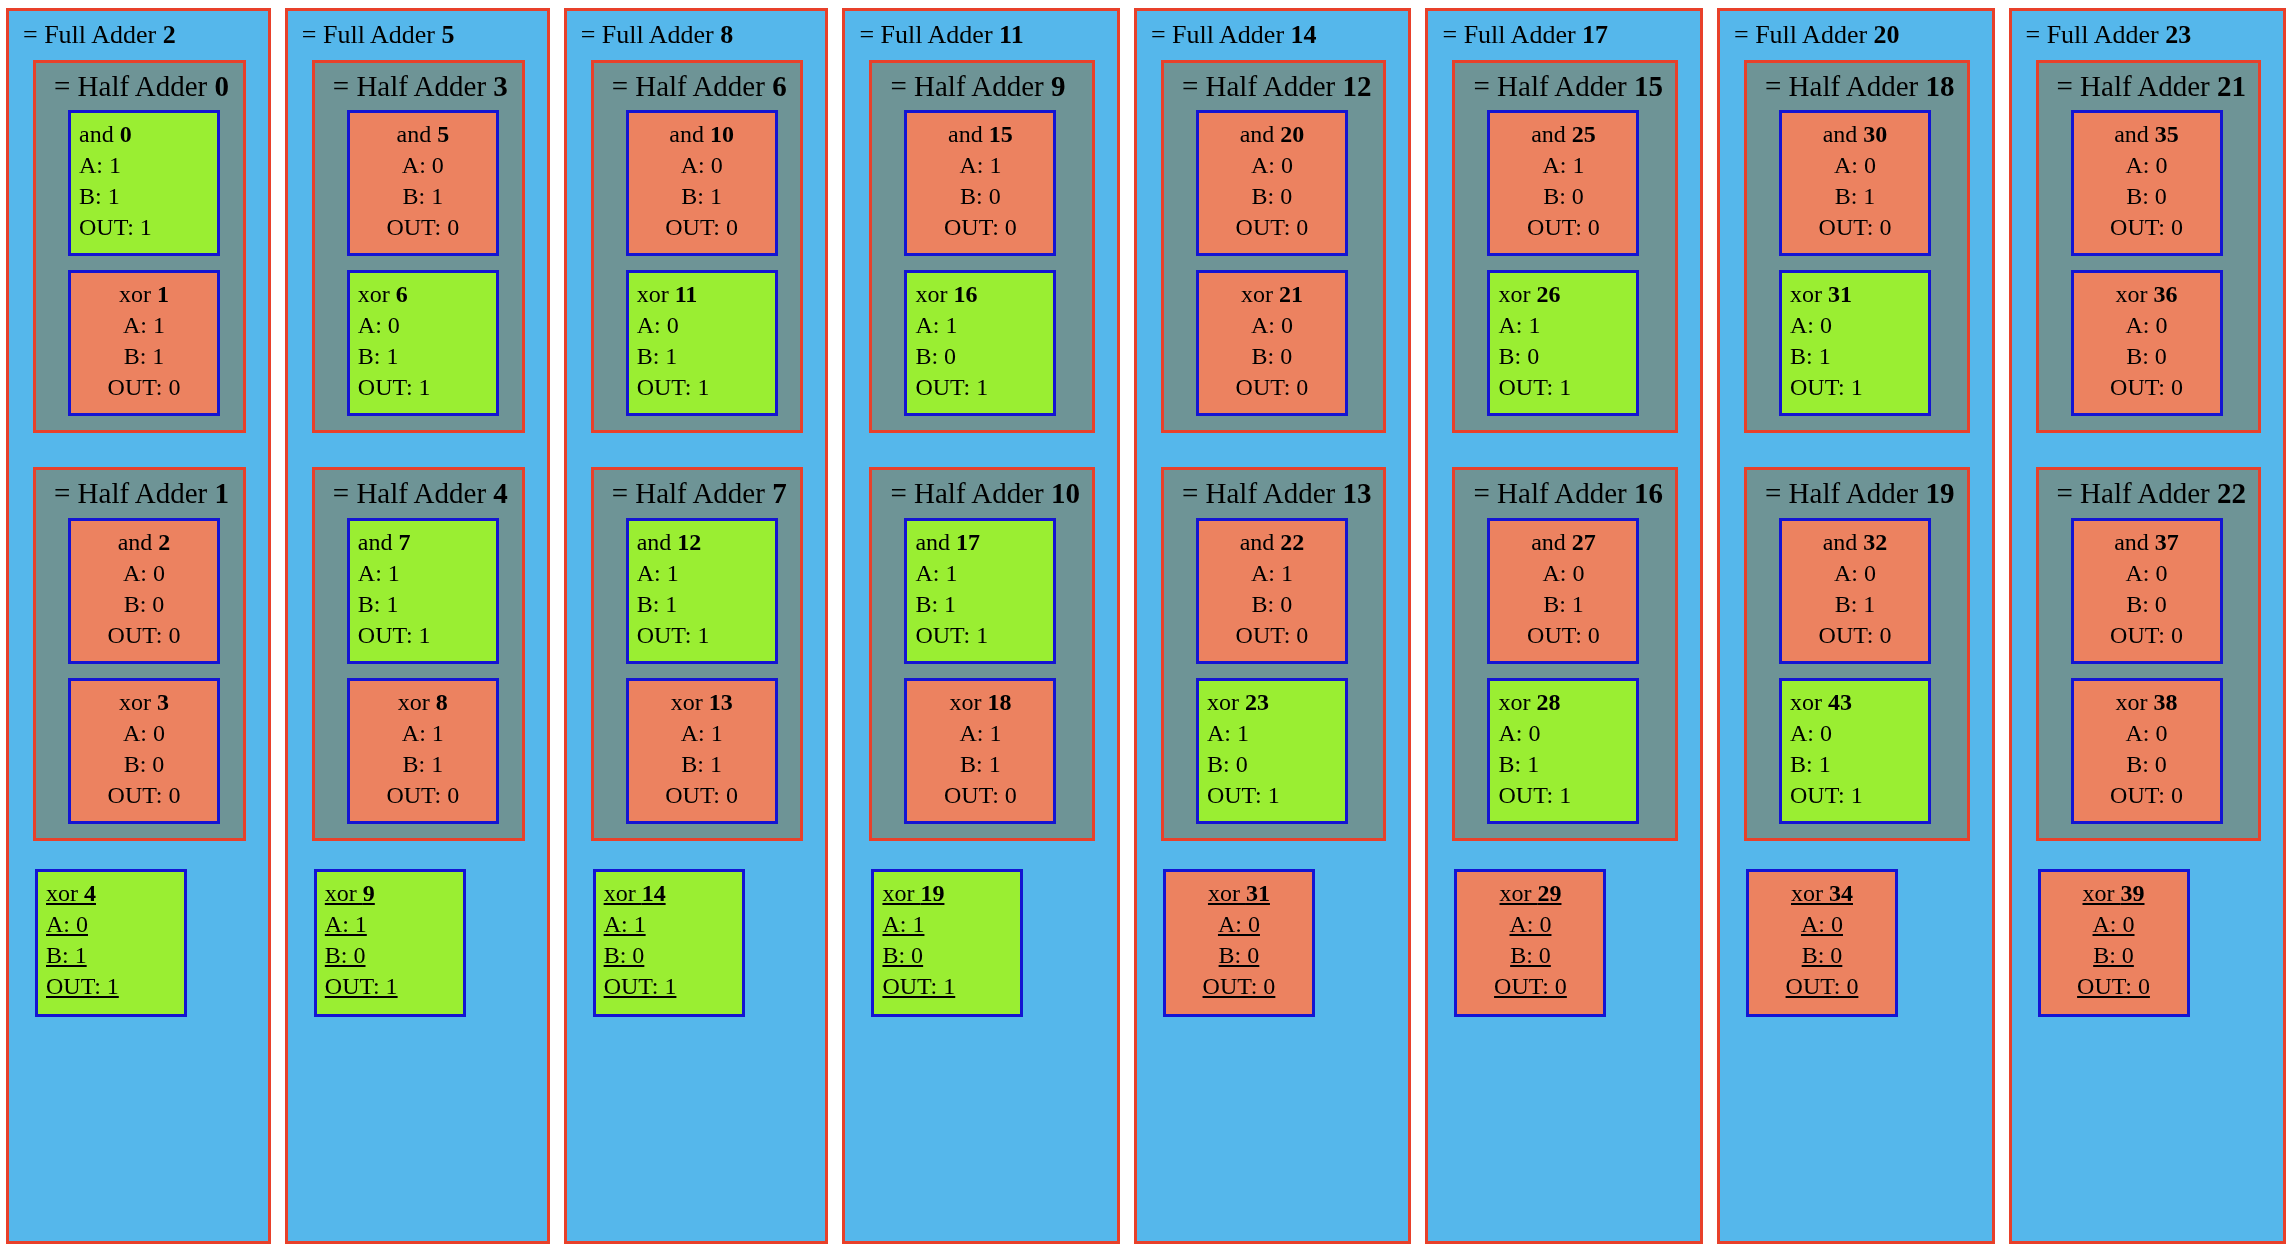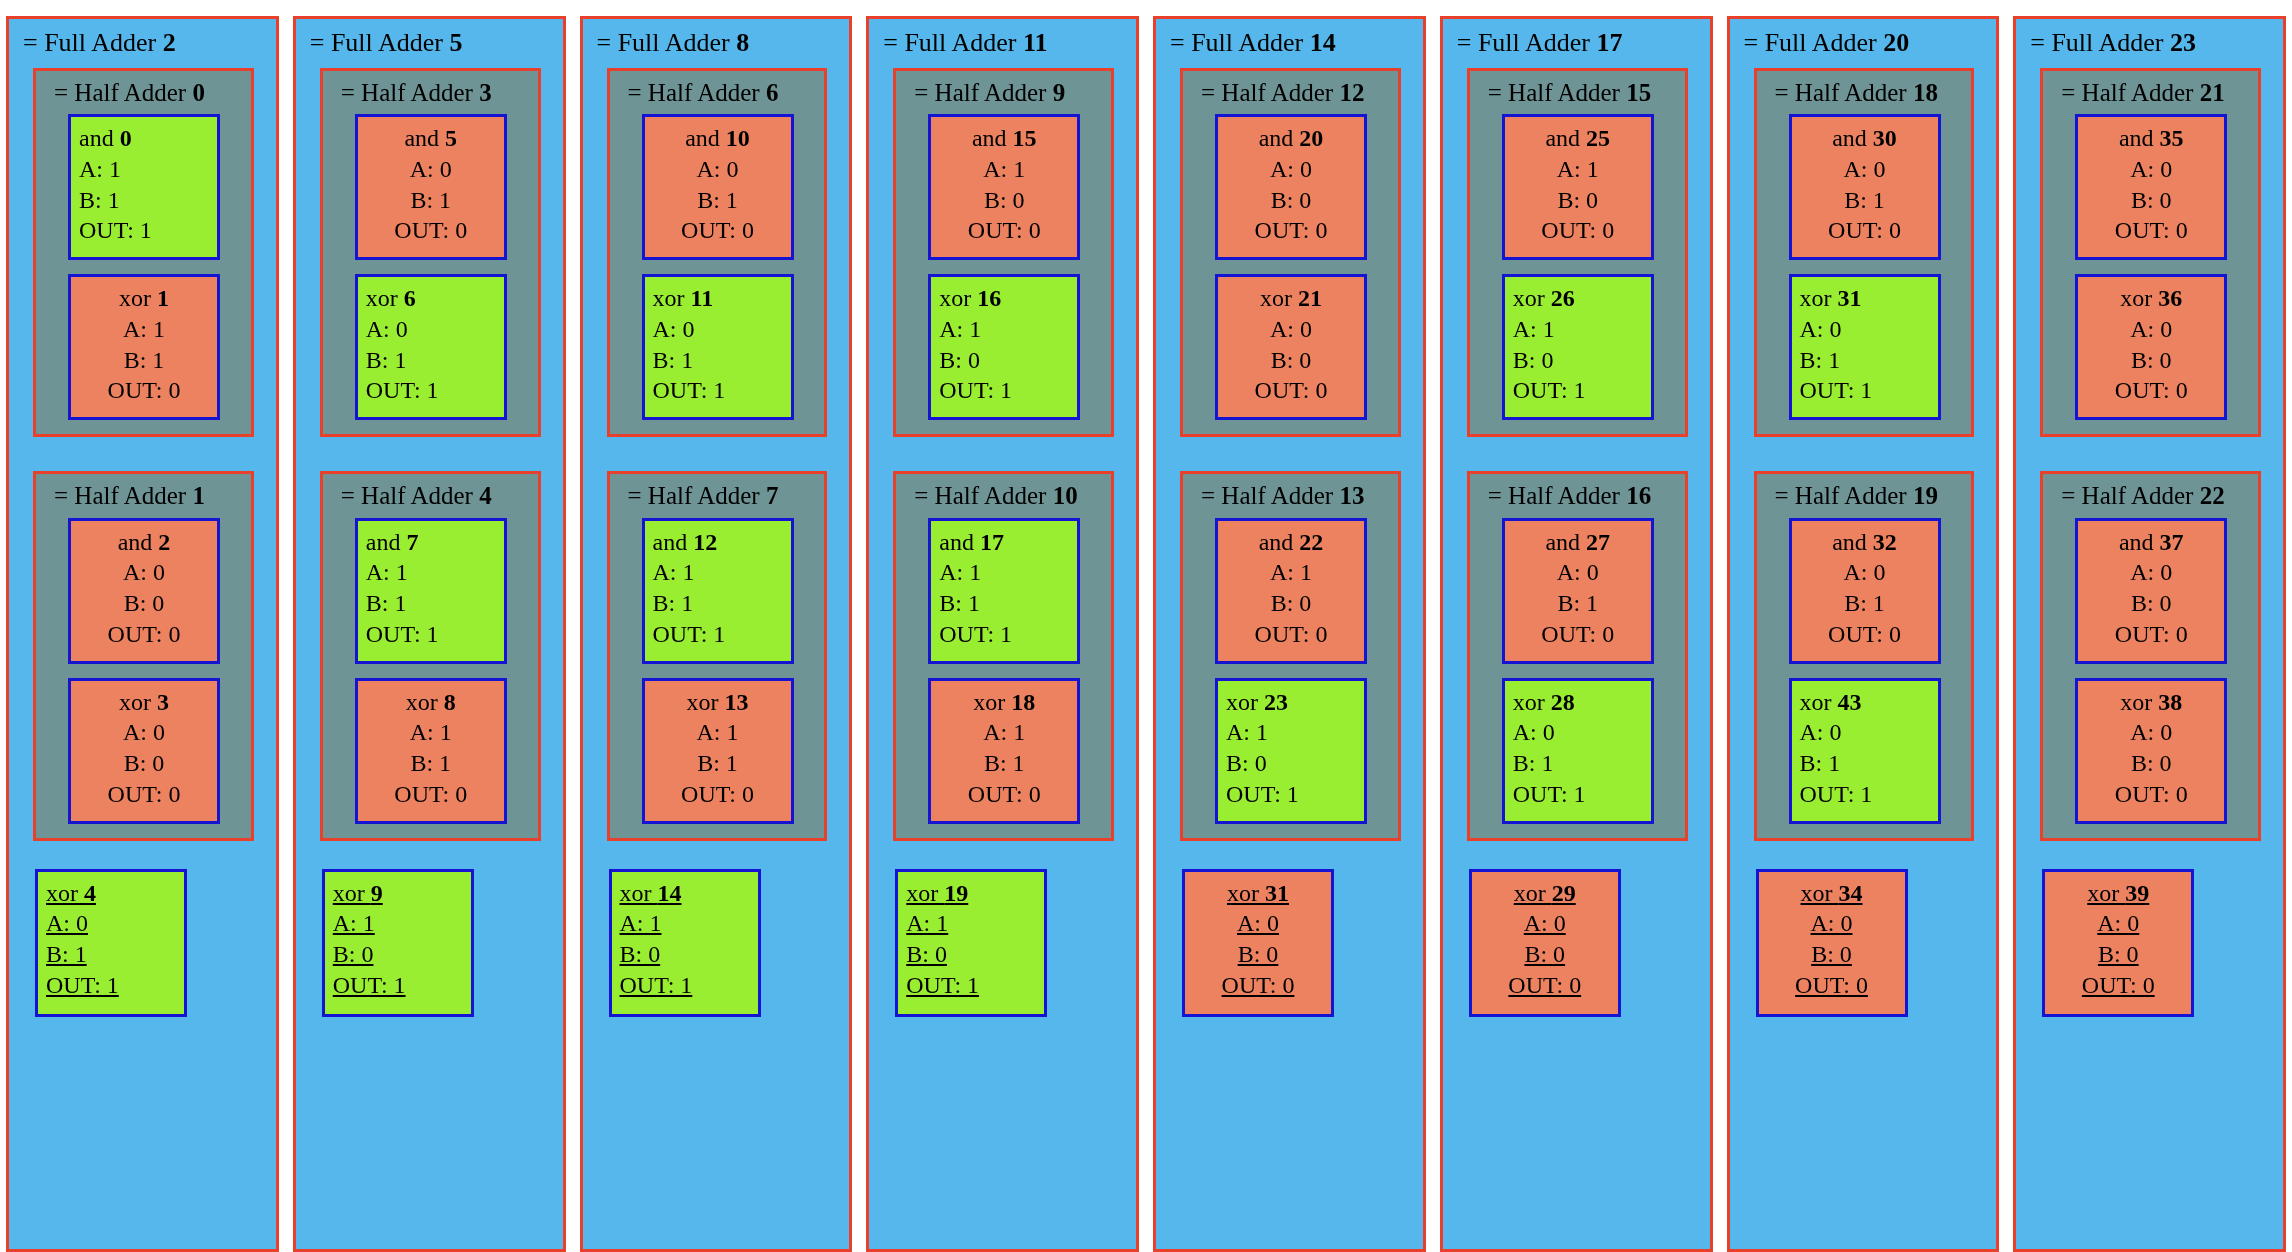--- a/index.html
+++ b/index.html
@@ -12,21 +12,21 @@
     height: 1252px;
     font-family: "Liberation Serif", "DejaVu Serif", serif;
     overflow: hidden;
   }
 
   #root {
     display: flex;
     flex-direction: row;
     align-items: flex-start;
     gap: 14px;
-    padding: 16px 6px 6px 6px;
+    padding: 8px 6px 6px 6px;
     box-sizing: border-box;
     width: 2292px;
     height: 1151px;
   }
 
   
   .full-adder {
     flex: 1 1 0;
     background: #55b7eb;
     border: 3px solid #e8402a;
@@ -50,21 +50,21 @@
     background: #6e9496;
     border: 3px solid #e8402a;
     box-sizing: border-box;
     padding: 6px 12px 14px 12px;
     margin: 0 12px 0 14px;
     display: flex;
     flex-direction: column;
   }
   .half-adder.ha-top { margin-bottom: 34px; }
   .ha-title {
-    font-size: 25px;
+    font-size: 29px;
     color: #000000;
     line-height: 1.1;
     margin: 2px 0 8px 6px;
     white-space: nowrap;
   }
   .ha-title b { font-weight: bold; }
 
   
   .gate {
     border: 3px solid #1414d2;

